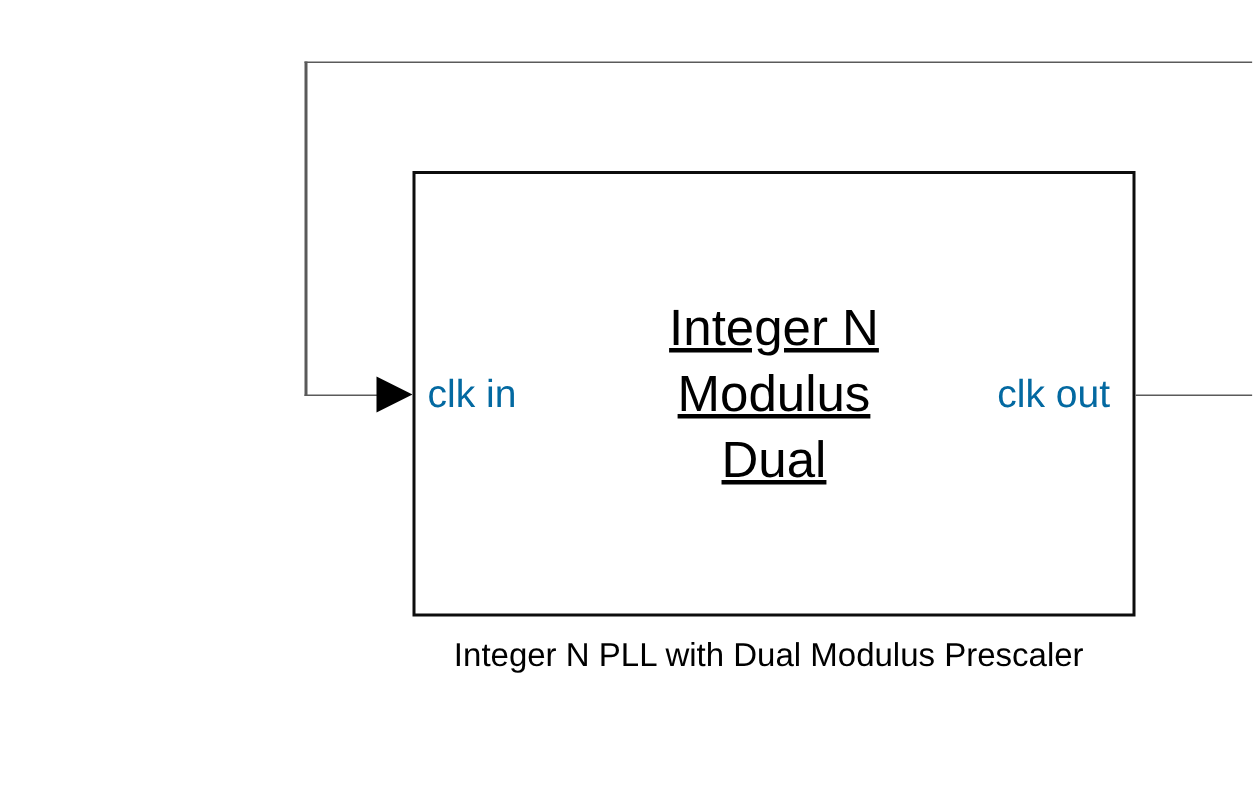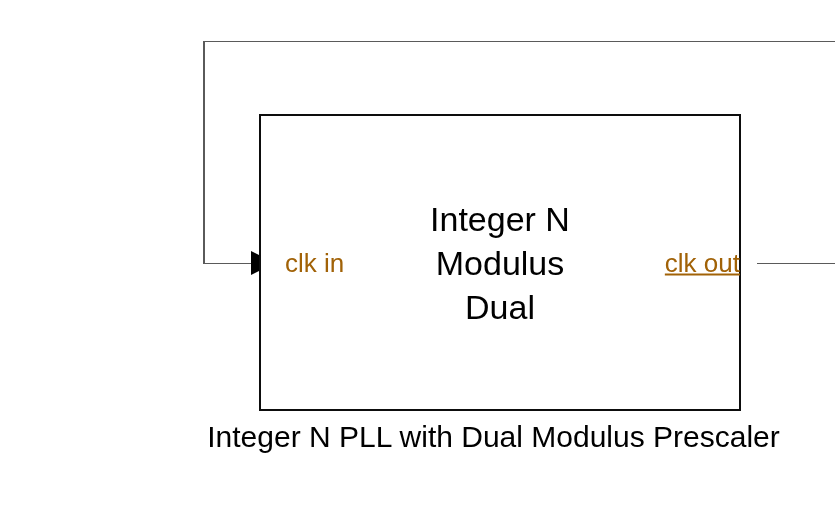--- a/index.html
+++ b/index.html
@@ -33,56 +33,57 @@
     top: 251px;
     width: 0;
     height: 0;
     border-top: 12px solid transparent;
     border-bottom: 12px solid transparent;
     border-left: 24px solid #000000;
   }
 
   .block {
     position: absolute;
-    left: 259px;
+    left: 275px;
     top: 114px;
     width: 482px;
     height: 297px;
     box-sizing: border-box;
     background: #ffffff;
     border: 2px solid #0d0d0d;
     display: flex;
     align-items: center;
     justify-content: center;
+    text-decoration: underline;
   }
   .block-title {
     text-align: center;
     font-size: 34px;
     line-height: 44px;
     color: #000000;
     white-space: nowrap;
   }
   .port-label {
     position: absolute;
     top: 263px;
     transform: translateY(-50%);
     font-size: 26px;
-    color: #a16207;
+    color: #0369a1;
     white-space: nowrap;
   }
   #port-label-in  { left: 285px; }
-  #port-label-out { right: 95px; text-decoration: underline; }
+  #port-label-out { right: 95px; }
 
   .caption {
     position: absolute;
-    left: 176px;
+    left: 195px;
     top: 419px;
     width: 635px;
     text-align: center;
-    font-size: 30px;
+    font-size: 22px;
     line-height: 36px;
     color: #000000;
     white-space: nowrap;
   }
 </style>
 </head>
 <body>
 
 <div class="canvas">
 

